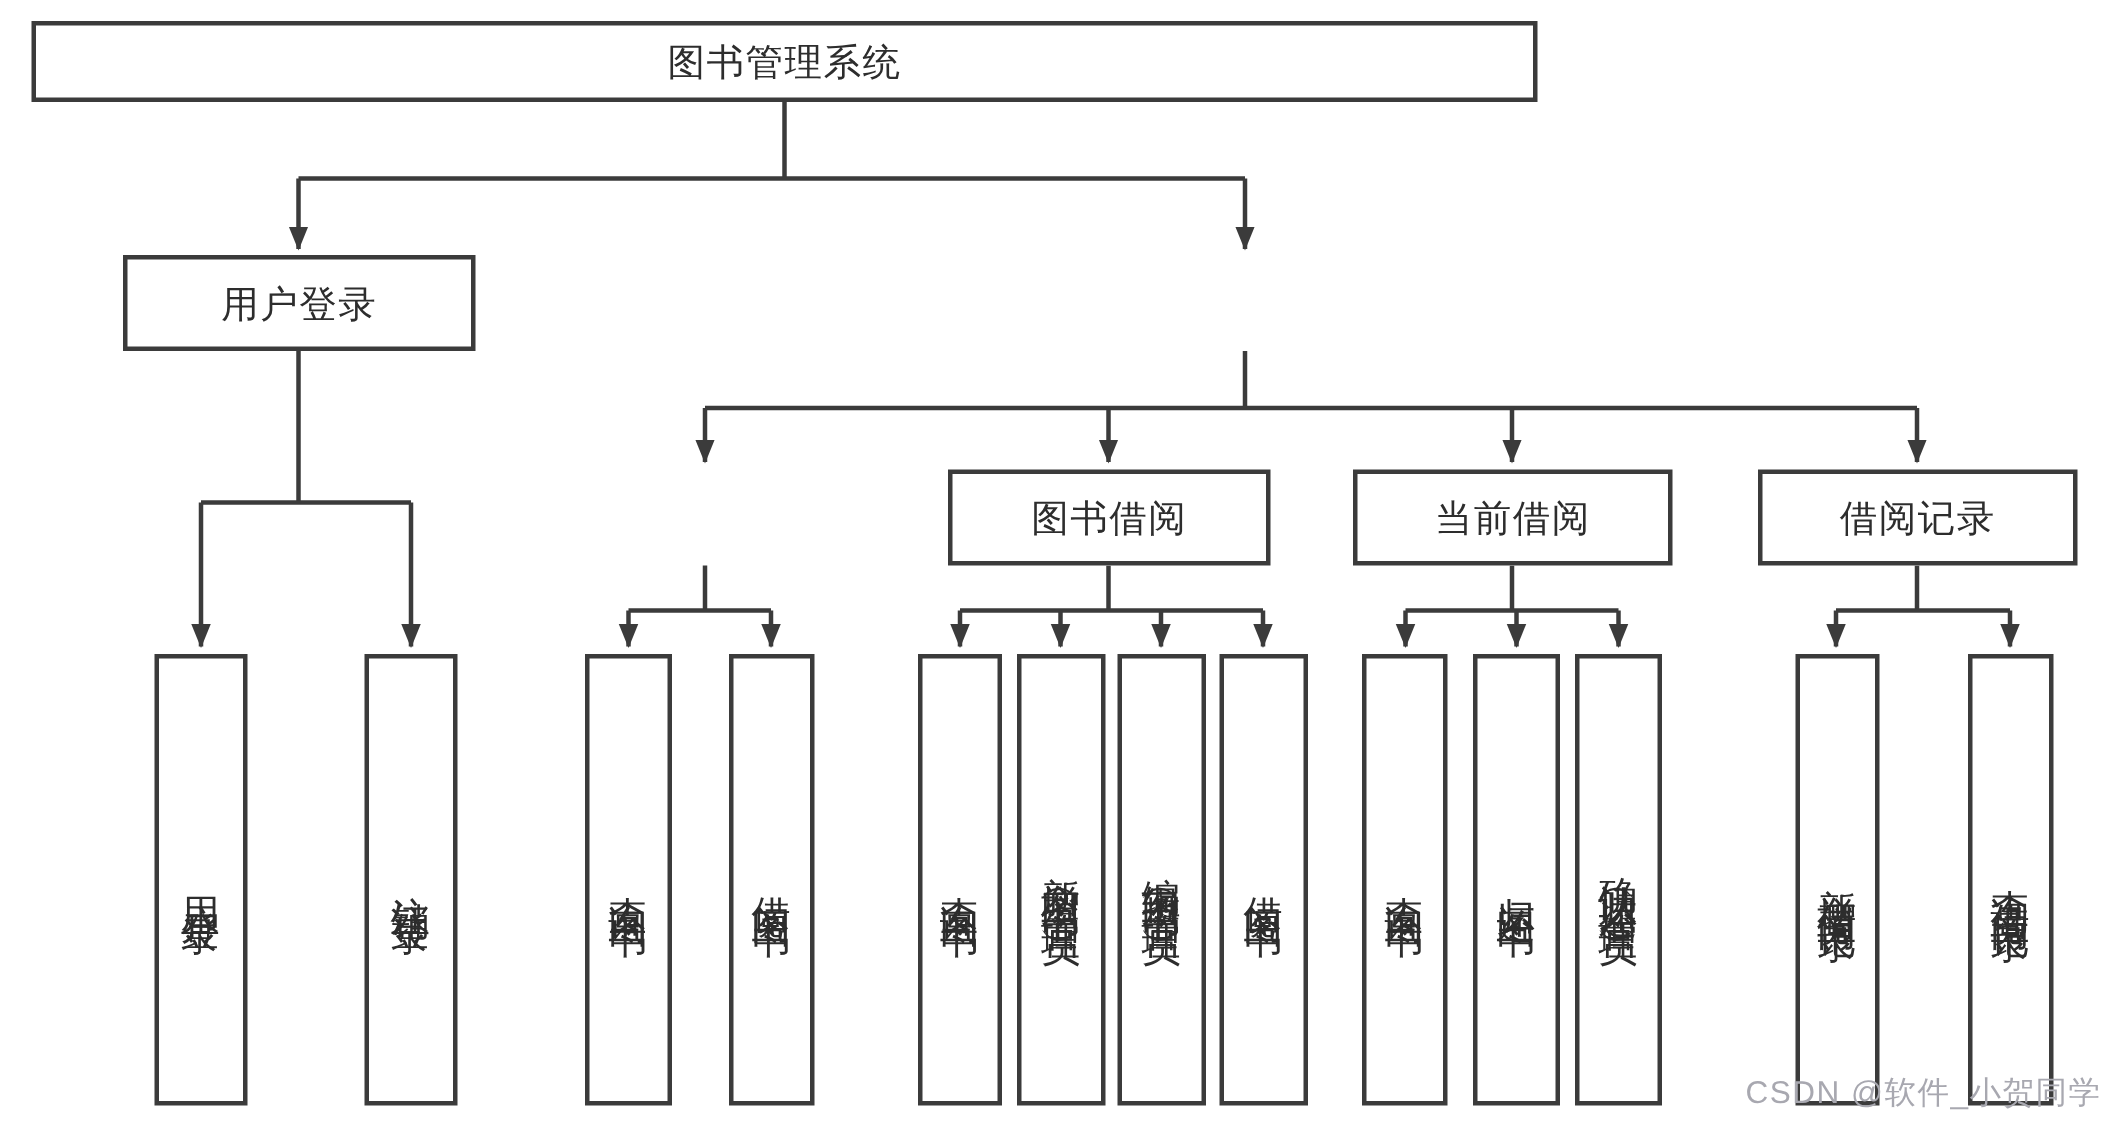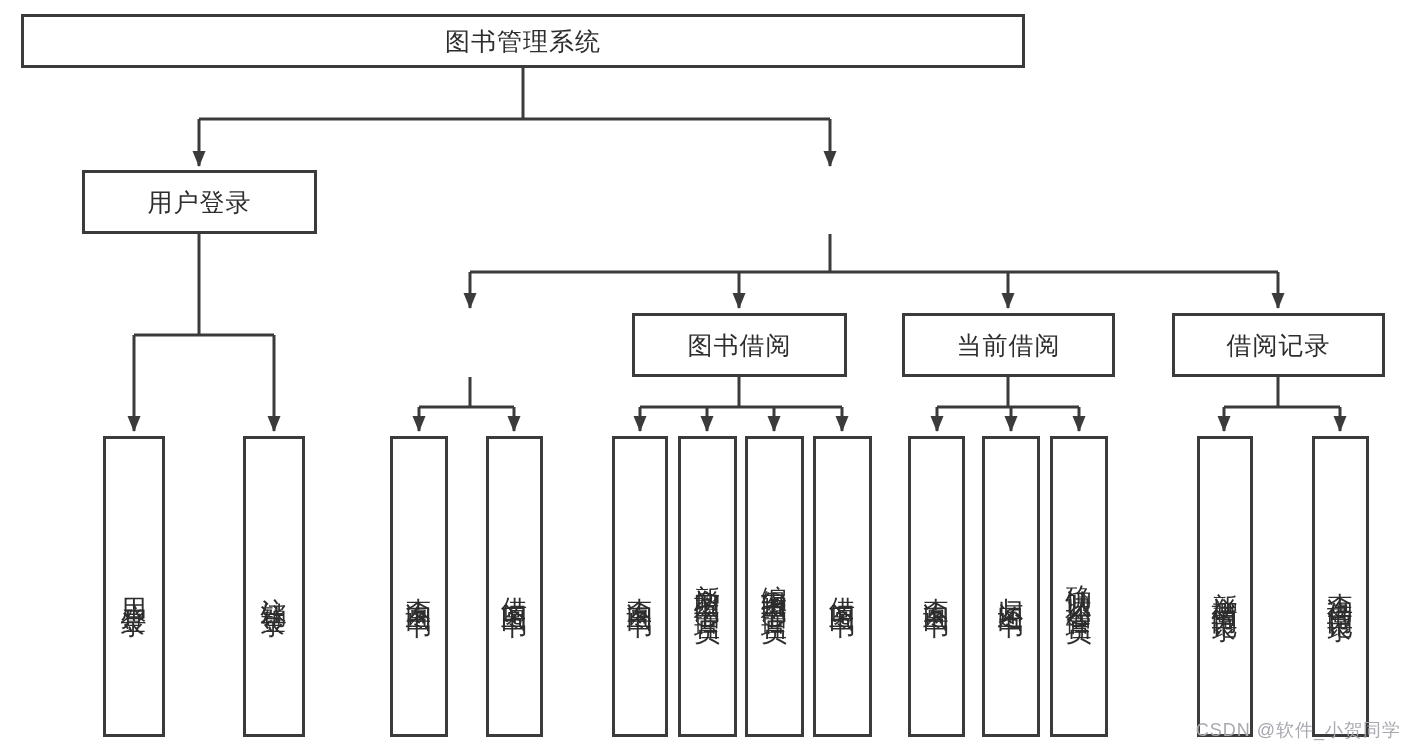--- a/index.html
+++ b/index.html
@@ -37,21 +37,21 @@
     font-size:26px;
     letter-spacing:5px;
     line-height:1;
     white-space:normal;
   }
   .watermark{
     position:absolute;
     right:4px;bottom:5px;
     z-index:5;
     color:var(--wm);
-    font-size:18px;
+    font-size:21px;
     letter-spacing:1px;
   }
 </style>
 </head>
 <body>
 
 <div class="stage">
 
   <svg class="connectors" width="1405" height="747" viewBox="0 0 1405 747" xmlns="http://www.w3.org/2000/svg">
     <defs>

